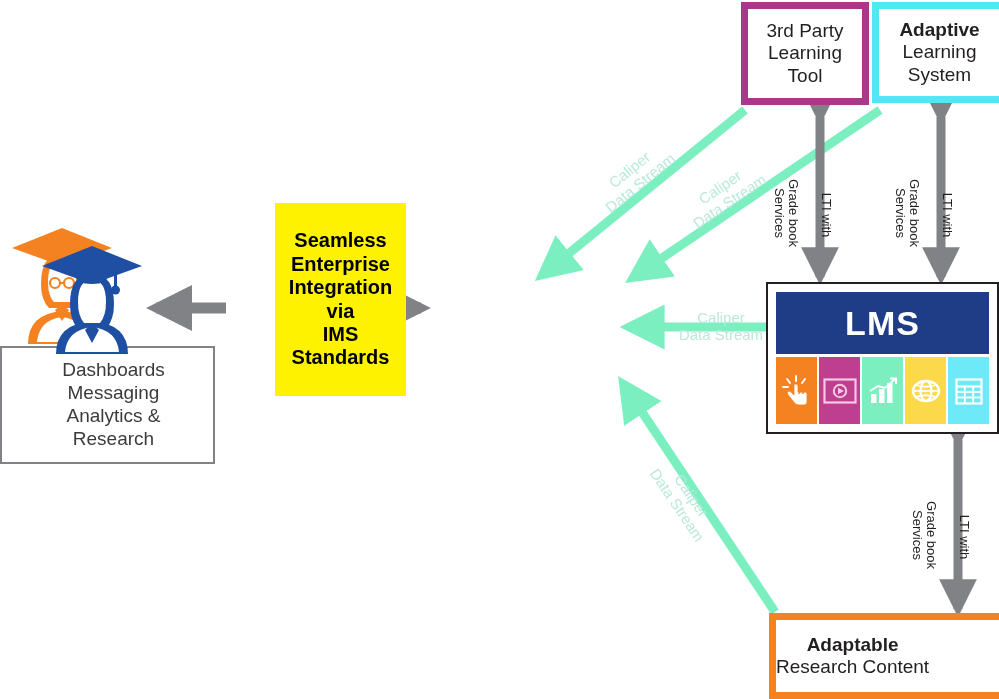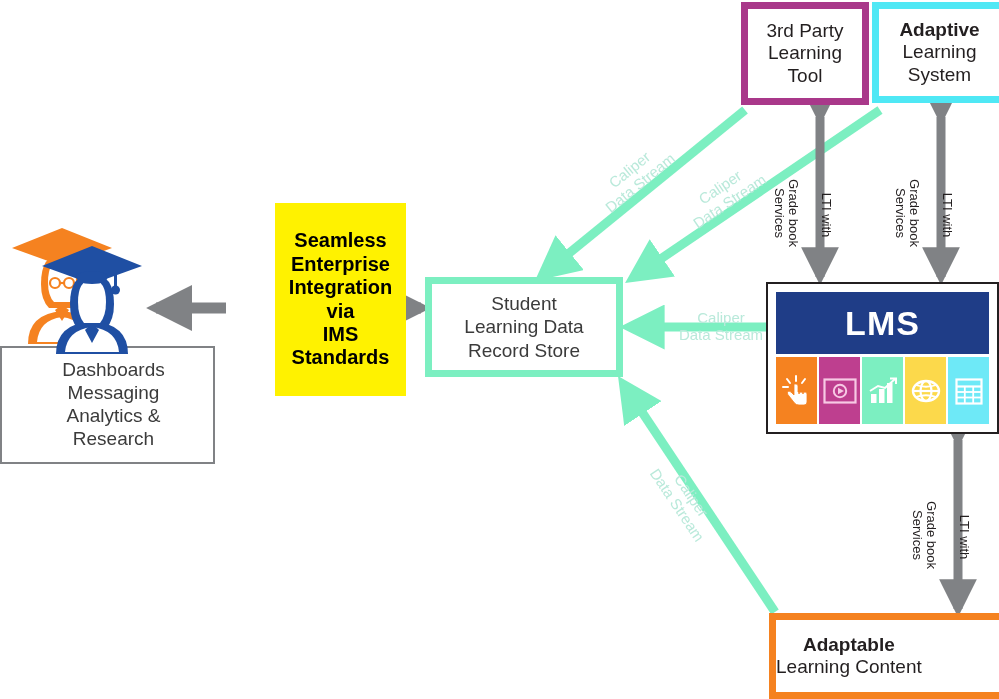--- a/index.html
+++ b/index.html
@@ -178,46 +178,41 @@
   </div>
 
   <div class="node box-adaptive">
     <div class="t">
       <span class="b">Adaptive</span><br>
       <span style="white-space:pre-line;">Learning
 System</span>
     </div>
   </div>
 
-  <div class="node box-store">
-    <div class="t" style="white-space:pre-line;">Student
-Learning Data
-Record Store</div>
-  </div>
 
   <div class="node box-yellow">
     <div class="t" style="white-space:pre-line;">Seamless
 Enterprise
 Integration
 via
 IMS
 Standards</div>
   </div>
 
   <div class="node box-dash">
     <div class="t" style="white-space:pre-line;margin-left:12px;">Dashboards
 Messaging
 Analytics &amp;
 Research</div>
   </div>
 
   <div class="node box-adaptable">
     <div class="t">
       <span class="b">Adaptable</span><br>
-      <span>Learning Content</span>
+      <span>Research Content</span>
     </div>
   </div>
 
   <div class="node box-lms">
     <div class="lms-head">
       <span class="t">LMS</span>
     </div>
     <div class="lms-tiles">
 
       <div class="tile" style="background:#F58220;">

